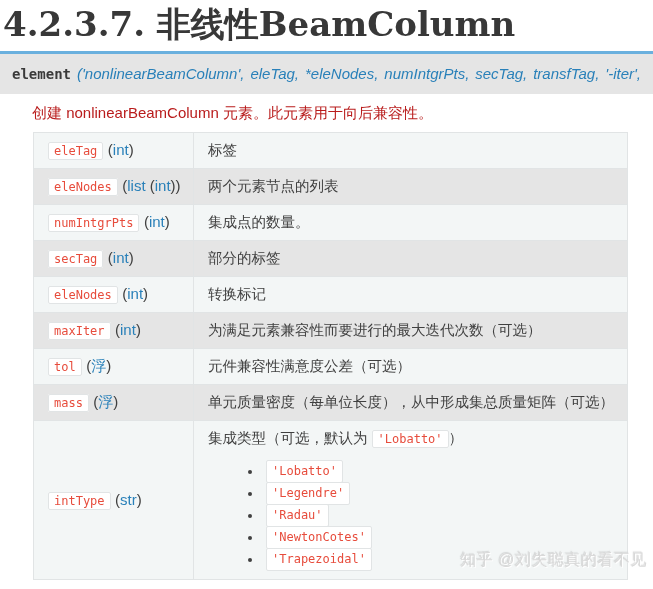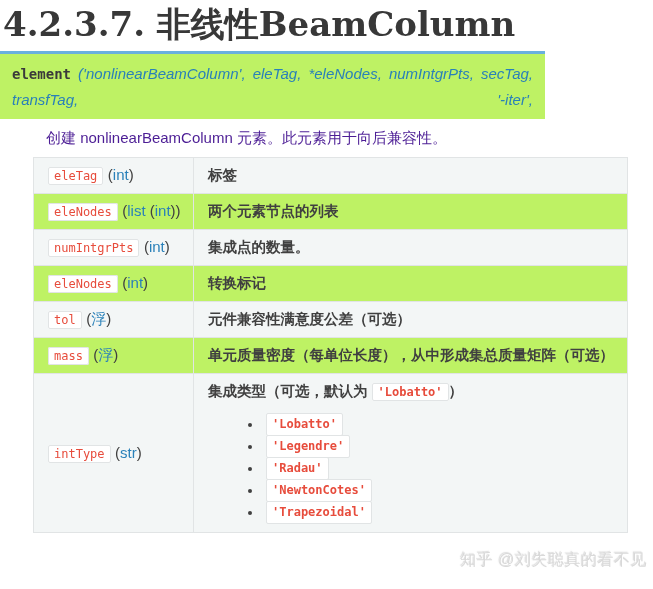--- a/index.html
+++ b/index.html
@@ -14,71 +14,70 @@
   h1.page-title {
     margin: 8px 0 0 3px;
     font-family: "DejaVu Serif", "Liberation Serif", serif;
     font-weight: 700;
     font-size: 34px;
     line-height: 33px;
     color: #383838;
   }
   .sig-block {
     margin-top: 10px;
-    width: 545px;
-    background: #bef264;
+    width: 653px;
+    background: #e5e5e5;
     border-top: 3px solid #6ab0de;
     padding: 7px 12px 7px 12px;
     font-size: 15px;
     line-height: 25px;
   }
   .sig-line { display: block; }
   .sig-line.justify { text-align: justify; text-align-last: justify; }
   .sig-kw {
     font-family: "DejaVu Sans Mono", "Liberation Mono", monospace;
     font-weight: 700;
     font-size: 14px;
     color: #3a3a3a;
     font-style: normal;
   }
   .sig-args {
     font-style: italic;
     color: #2980b9;
   }
   p.desc {
-    margin: 9px 0 10px 46px;
+    margin: 9px 0 10px 32px;
     font-size: 15px;
     line-height: 19px;
-    color: #4c1d95;
+    color: #b91c1c;
   }
   table.param-table {
     margin-left: 33px;
     width: 595px;
     border-collapse: collapse;
     border: 1px solid #e1e4e5;
     table-layout: fixed;
   }
   table.param-table td {
     border: 1px solid #e1e4e5;
     vertical-align: middle;
     line-height: 19px;
   }
-  table.param-table tbody tr { background: #bef264; }
+  table.param-table tbody tr { background: #e5e5e5; }
   table.param-table tbody tr:nth-child(odd) { background: #f3f6f6; }
   td.param-cell {
     width: 160px;
     padding: 7px 4px 7px 14px;
     white-space: nowrap;
     overflow: hidden;
   }
   td.desc-cell {
     padding: 7px 8px 7px 14px;
     font-size: 14.5px;
     color: #404040;
-    font-weight: bold;
   }
   .code {
     font-family: "DejaVu Sans Mono", "Liberation Mono", monospace;
     font-size: 12px;
     color: #e74c3c;
     background: #ffffff;
     border: 1px solid #e1e4e5;
     border-radius: 2px;
     padding: 1px 5px;
     white-space: nowrap;
@@ -130,22 +129,30 @@
         </tr>
         <tr>
           <td class="param-cell"><span class="code">eleNodes</span> <span class="type"><span class="type-plain">(</span><span class="type-link">list</span><span class="type-plain"> (</span><span class="type-link">int</span><span class="type-plain">))</span></span></td>
           <td class="desc-cell">两个元素节点的列表</td>
         </tr>
         <tr>
           <td class="param-cell"><span class="code">numIntgrPts</span> <span class="type"><span class="type-plain">(</span><span class="type-link">int</span><span class="type-plain">)</span></span></td>
           <td class="desc-cell">集成点的数量。</td>
         </tr>
         <tr>
+          <td class="param-cell"><span class="code">secTag</span> <span class="type"><span class="type-plain">(</span><span class="type-link">int</span><span class="type-plain">)</span></span></td>
+          <td class="desc-cell">部分的标签</td>
+        </tr>
+        <tr>
           <td class="param-cell"><span class="code">eleNodes</span> <span class="type"><span class="type-plain">(</span><span class="type-link">int</span><span class="type-plain">)</span></span></td>
           <td class="desc-cell">转换标记</td>
+        </tr>
+        <tr>
+          <td class="param-cell"><span class="code">maxIter</span> <span class="type"><span class="type-plain">(</span><span class="type-link">int</span><span class="type-plain">)</span></span></td>
+          <td class="desc-cell">为满足元素兼容性而要进行的最大迭代次数（可选）</td>
         </tr>
         <tr>
           <td class="param-cell"><span class="code">tol</span> <span class="type"><span class="type-plain">(</span><span class="type-link">浮</span><span class="type-plain">)</span></span></td>
           <td class="desc-cell">元件兼容性满意度公差（可选）</td>
         </tr>
         <tr>
           <td class="param-cell"><span class="code">mass</span> <span class="type"><span class="type-plain">(</span><span class="type-link">浮</span><span class="type-plain">)</span></span></td>
           <td class="desc-cell">单元质量密度（每单位长度），从中形成集总质量矩阵（可选）</td>
         </tr>
         <tr>

